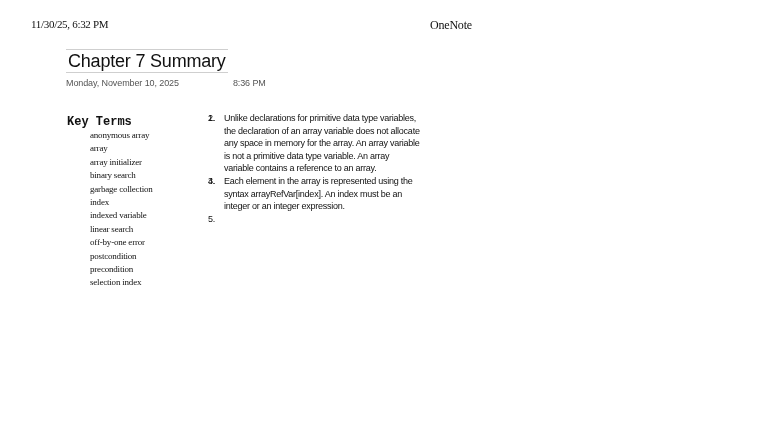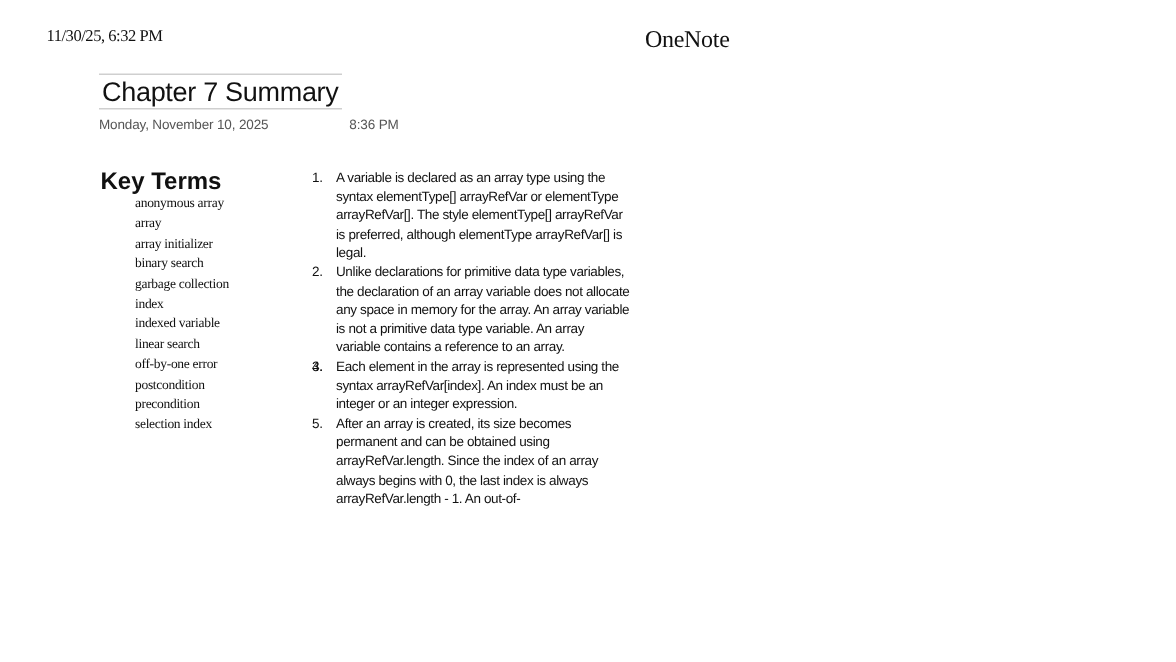--- a/index.html
+++ b/index.html
@@ -21,21 +21,21 @@
       font-family: "Liberation Serif", serif;
       font-size: 11px;
       color: #111;
       letter-spacing: -0.3px;
     }
     .print-header-center {
       position: absolute;
       left: 430px;
       top: 18px;
       font-family: "Liberation Serif", serif;
-      font-size: 16px;
+      font-size: 12px;
       color: #111;
       letter-spacing: -0.2px;
     }
     .page-title-wrap {
       position: absolute;
       left: 66px;
       top: 49px;
       width: 160px;
       border-top: 1px solid #cfcfcf;
       border-bottom: 1px solid #cfcfcf;
@@ -61,23 +61,23 @@
       margin-left: 10px;
       padding-left: 44px;
     }
     .key-terms {
       position: absolute;
       left: 67px;
       top: 115px;
       width: 125px;
     }
     .section-heading {
-      font-family: Liberation Sans, sans-serif;
+      font-family: Liberation Mono, monospace;
       font-weight: bold;
-      font-size: 16px;
+      font-size: 12px;
       color: #111;
       line-height: 14px;
       margin: 0;
     }
     .key-terms ul {
       list-style: none;
       margin: 0;
       padding: 0 0 0 23px;
     }
     .key-terms li {
@@ -143,31 +143,29 @@
     <li>postcondition</li>
     <li>precondition</li>
     <li>selection index</li>
   </ul>
 </div>
 
 <div class="summary">
   <ol>
     <li>
       <span class="num">1.</span>
-      <span>A variable is declared as an array type using the syntax elementType[] arrayRefVar or elementType arrayRefVar[]. The style elementType[] arrayRefVar is preferred, although elementType arrayRefVar[] is legal.</span>
     </li>
     <li>
       <span class="num">2.</span>
       <span>Unlike declarations for primitive data type variables, the declaration of an array variable does not allocate any space in memory for the array. An array variable is not a primitive data type variable. An array variable contains a reference to an array.</span>
     </li>
     <li>
       <span class="num">3.</span>
     </li>
     <li>
       <span class="num">4.</span>
       <span>Each element in the array is represented using the syntax arrayRefVar[index]. An index must be an integer or an integer expression.</span>
     </li>
     <li>
       <span class="num">5.</span>
-      <span>After an array is created, its size becomes permanent and can be obtained using arrayRefVar.length. Since the index of an array always begins with 0, the last index is always arrayRefVar.length - 1. An out-of-</span>
     </li>
   </ol>
 </div>
 
 </body></html>

